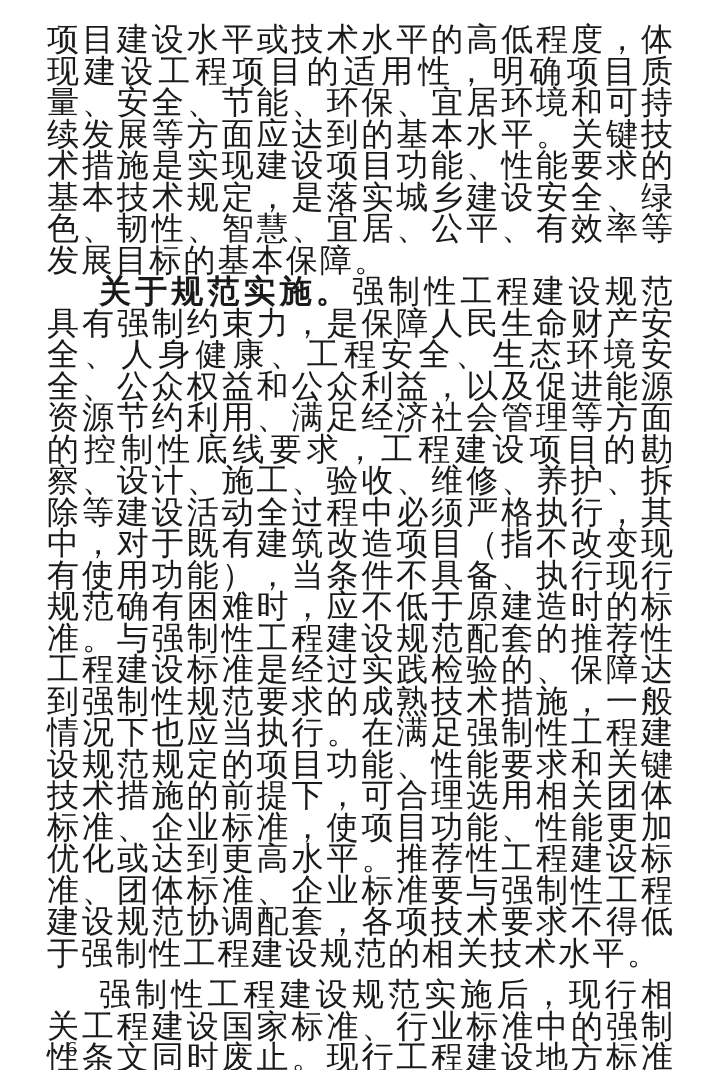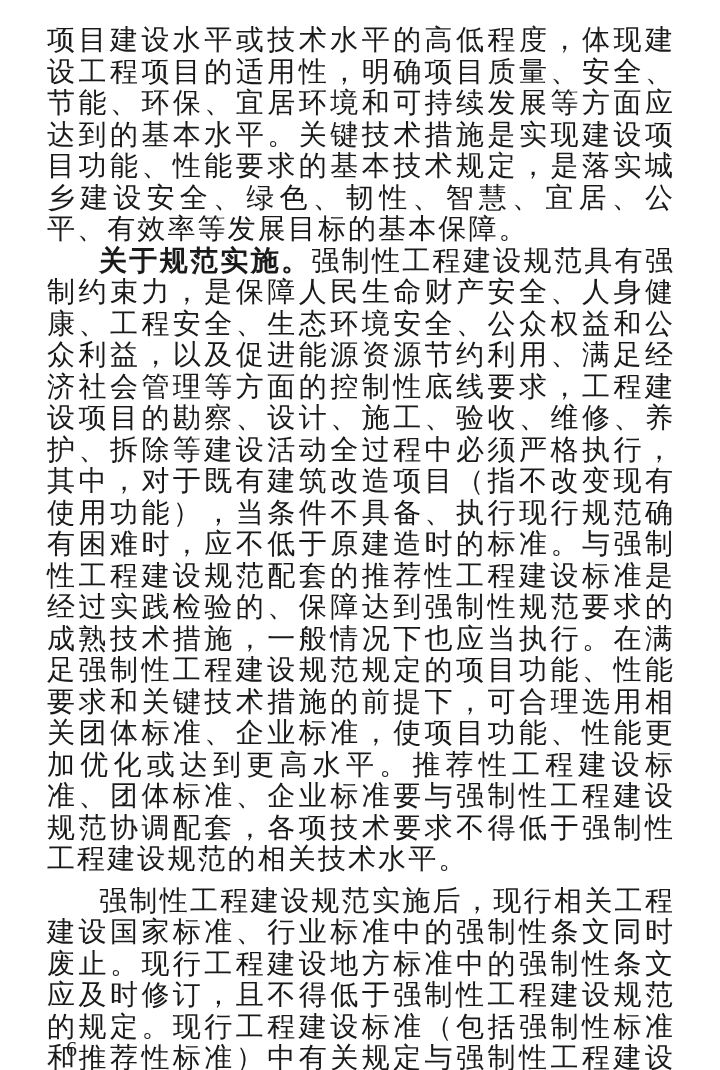--- a/index.html
+++ b/index.html
@@ -16,21 +16,21 @@
       color: #1a1a1a;
     }
     .page {
       position: absolute;
       left: 47px;
       top: 24px;
       width: 628px;
     }
     .para {
       margin: 0;
-      font-size: 28px;
+      font-size: 32px;
       line-height: 31.5px;
       letter-spacing: 2.1px;
       text-align: justify;
       text-justify: inter-character;
       word-break: break-all;
     }
     .para.indent {
       text-indent: 52px;
     }
     .para + .para.gap {

